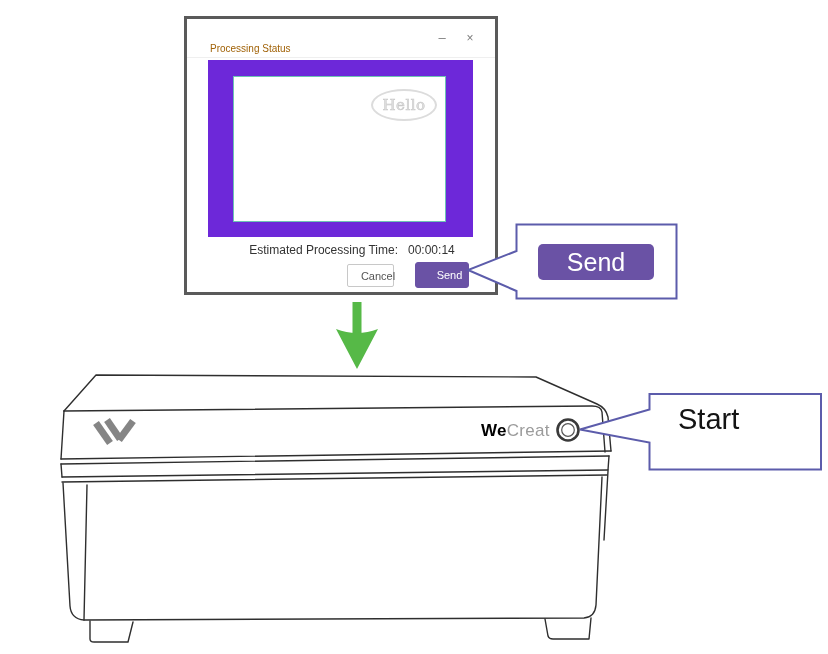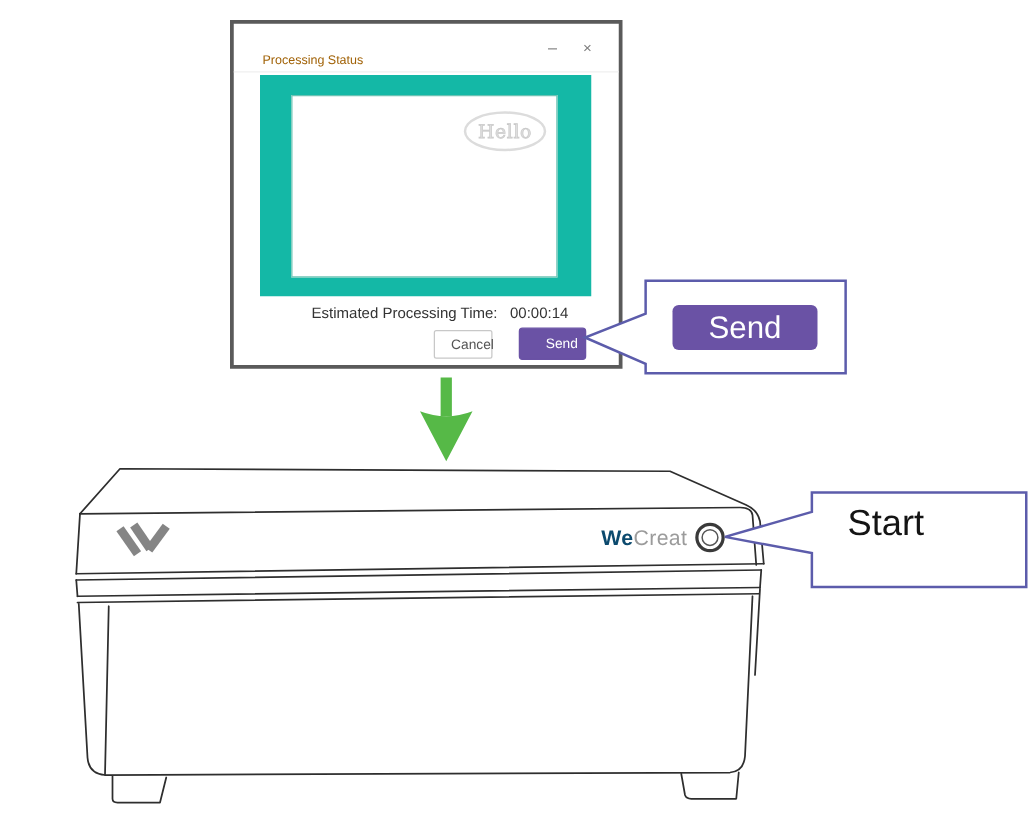--- a/index.html
+++ b/index.html
@@ -25,21 +25,21 @@
     position:absolute;left:23px;top:12px;font-size:10px;color:#a16207;margin-top:12px;
   }
   .win-btn{
     position:absolute;top:0;height:38px;width:26px;border:0;background:transparent;
     color:#7d7d7d;font-size:13px;line-height:38px;text-align:center;padding:0;cursor:default;
     font-family:"Liberation Sans", sans-serif;
   }
   .win-min{right:40px;}
   .win-close{right:12px;font-size:12px;}
   .workspace{
-    position:absolute;left:21px;top:41px;width:265px;height:177px;background:#14b8a6;
+    position:absolute;left:21px;top:41px;width:265px;height:177px;background:#6d28d9;
   }
   .canvas{
     position:absolute;left:25px;top:16px;width:213px;height:146px;
     background:#fff;border:1px solid #6cc3b4;box-sizing:border-box;
   }
   .hello-stamp{
     position:absolute;top:12px;right:8px;width:62px;height:28px;
     border:2px solid #dcdcdc;border-radius:50%;
     display:flex;align-items:center;justify-content:center;
     font-family:"DejaVu Serif", serif;font-size:15px;
@@ -76,21 +76,21 @@
     position:absolute;left:650px;top:382px;width:170px;height:75px;z-index:4;
     display:flex;align-items:center;padding-left:28px;box-sizing:border-box;
     color:#141414;font-size:29px;
   }
 
   
   .brand{
     position:absolute;left:481px;top:421px;z-index:2;
     font-size:17px;letter-spacing:0.3px;white-space:nowrap;
   }
-  .brand-bold{font-weight:700;color:#0c4a6e;}
+  .brand-bold{font-weight:700;color:#000000;}
   .brand-light{font-weight:400;color:#9b9b9b;margin-top:40px;}
 </style>
 </head>
 <body>
 
 <svg id="machine-layer" class="layer" width="828" height="654" viewBox="0 0 828 654">
 
   <g>
     <rect x="352.5" y="302" width="9" height="31" fill="#56b947"></rect>
     <path d="M336,329 Q357,337 378,329 Q367,350 357,369 Q347,350 336,329 Z" fill="#56b947"></path>

